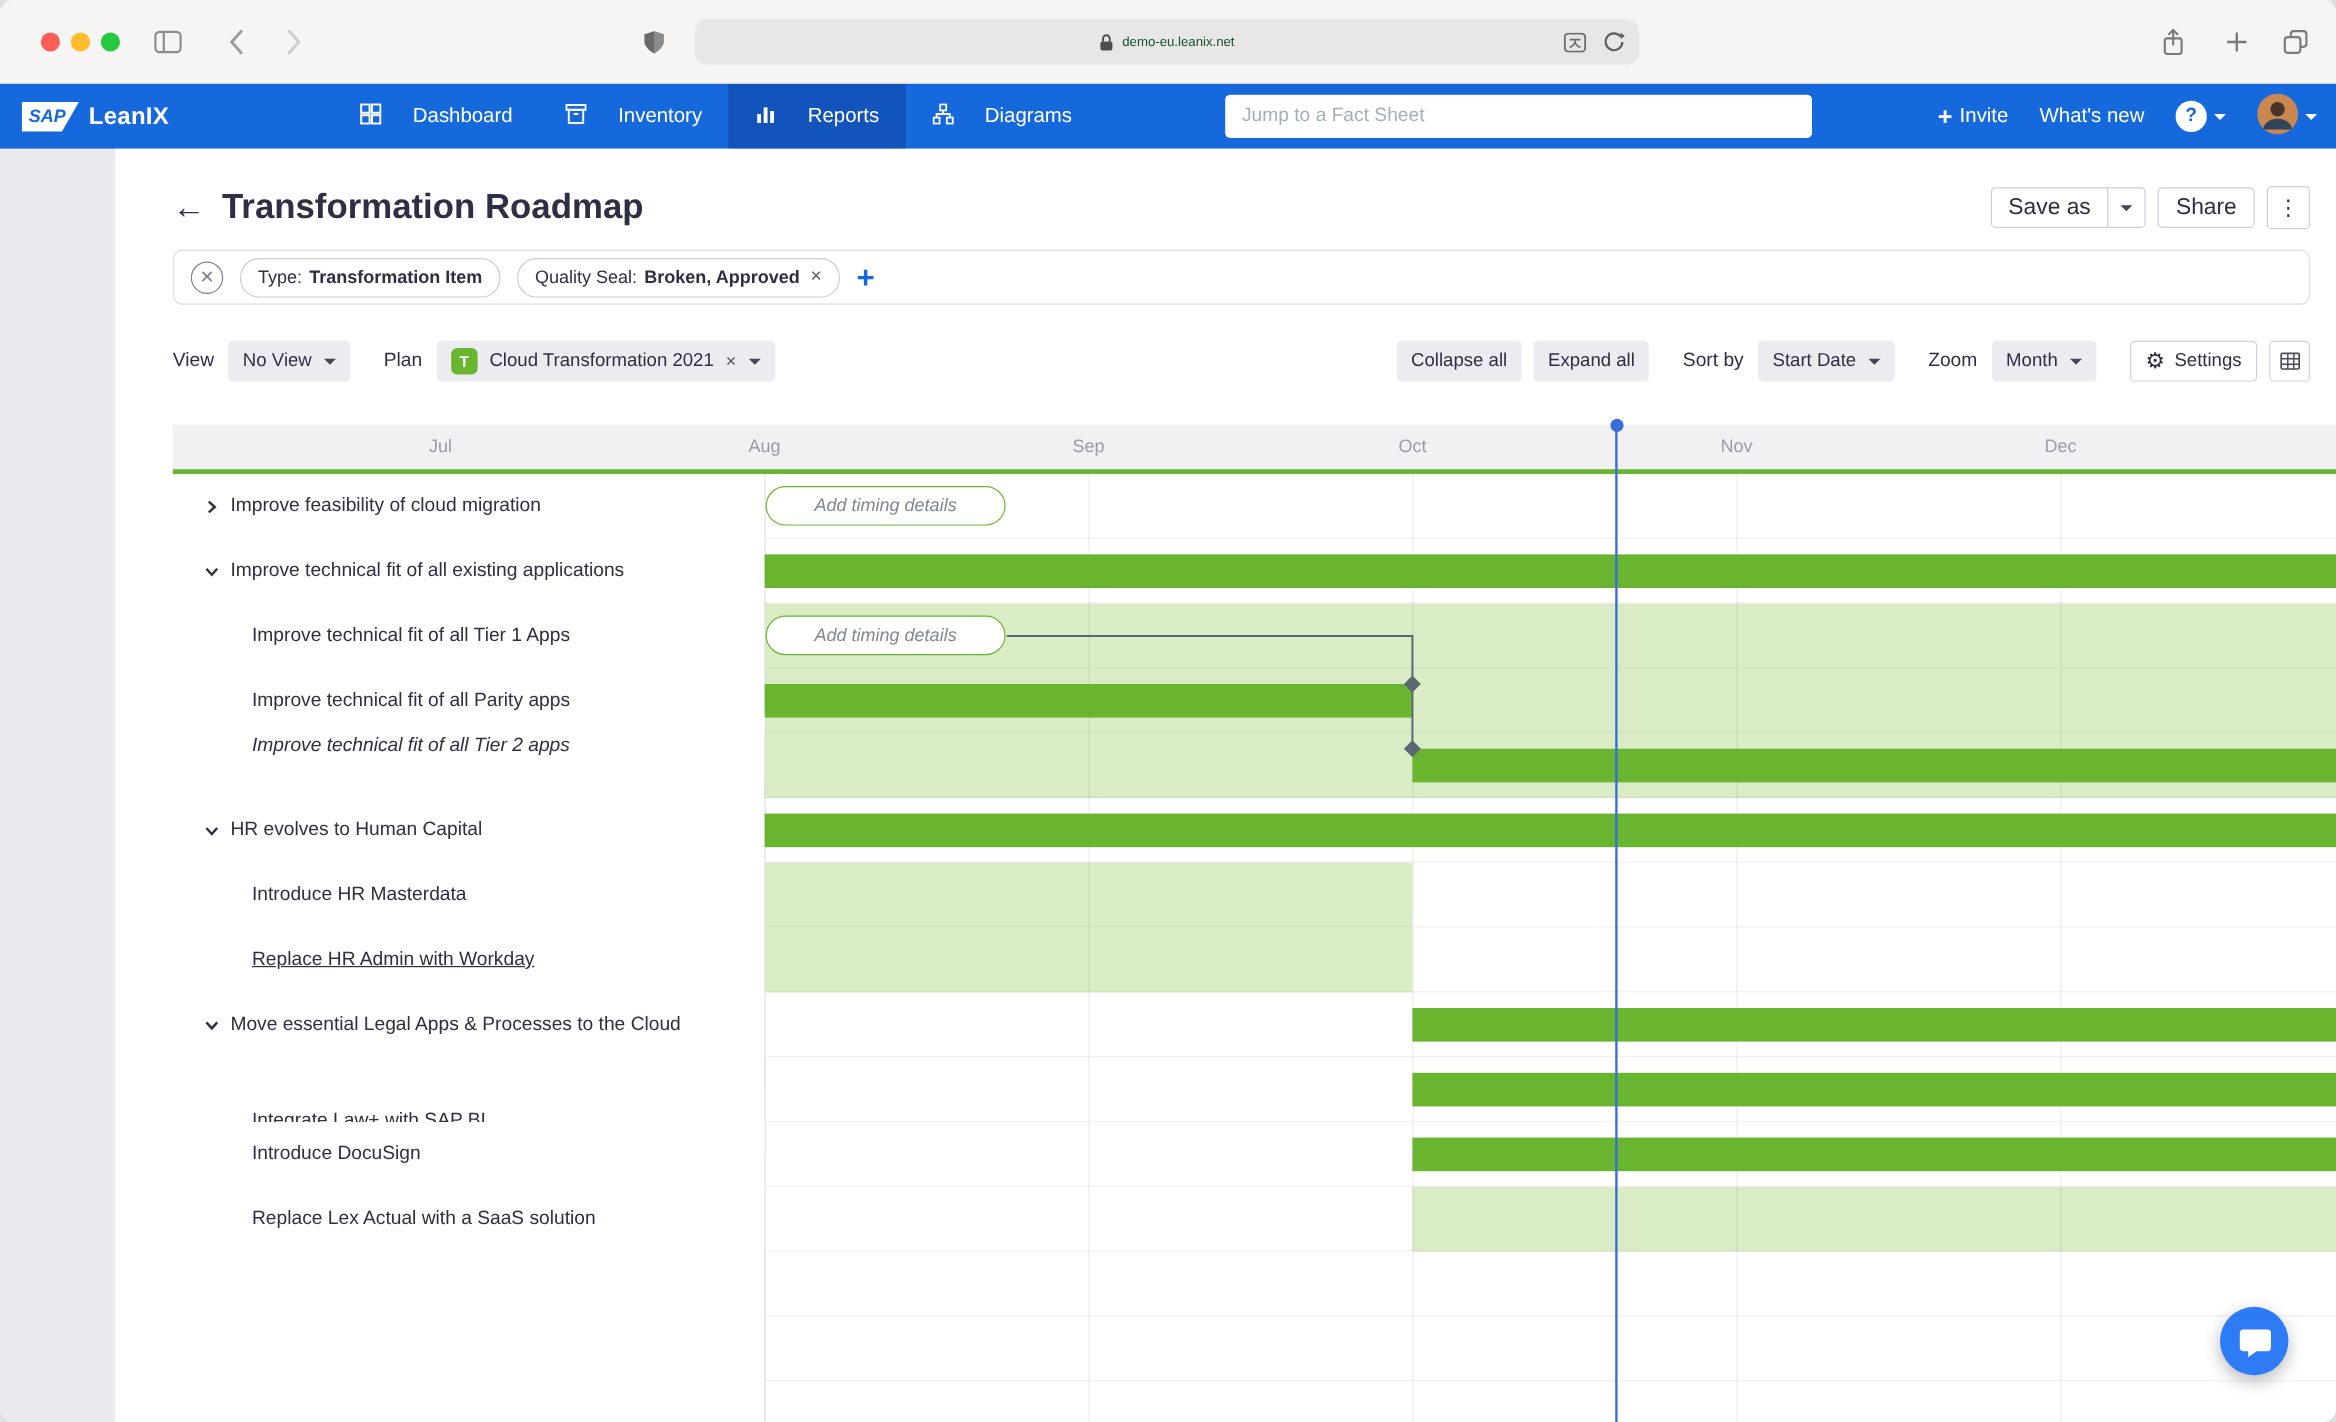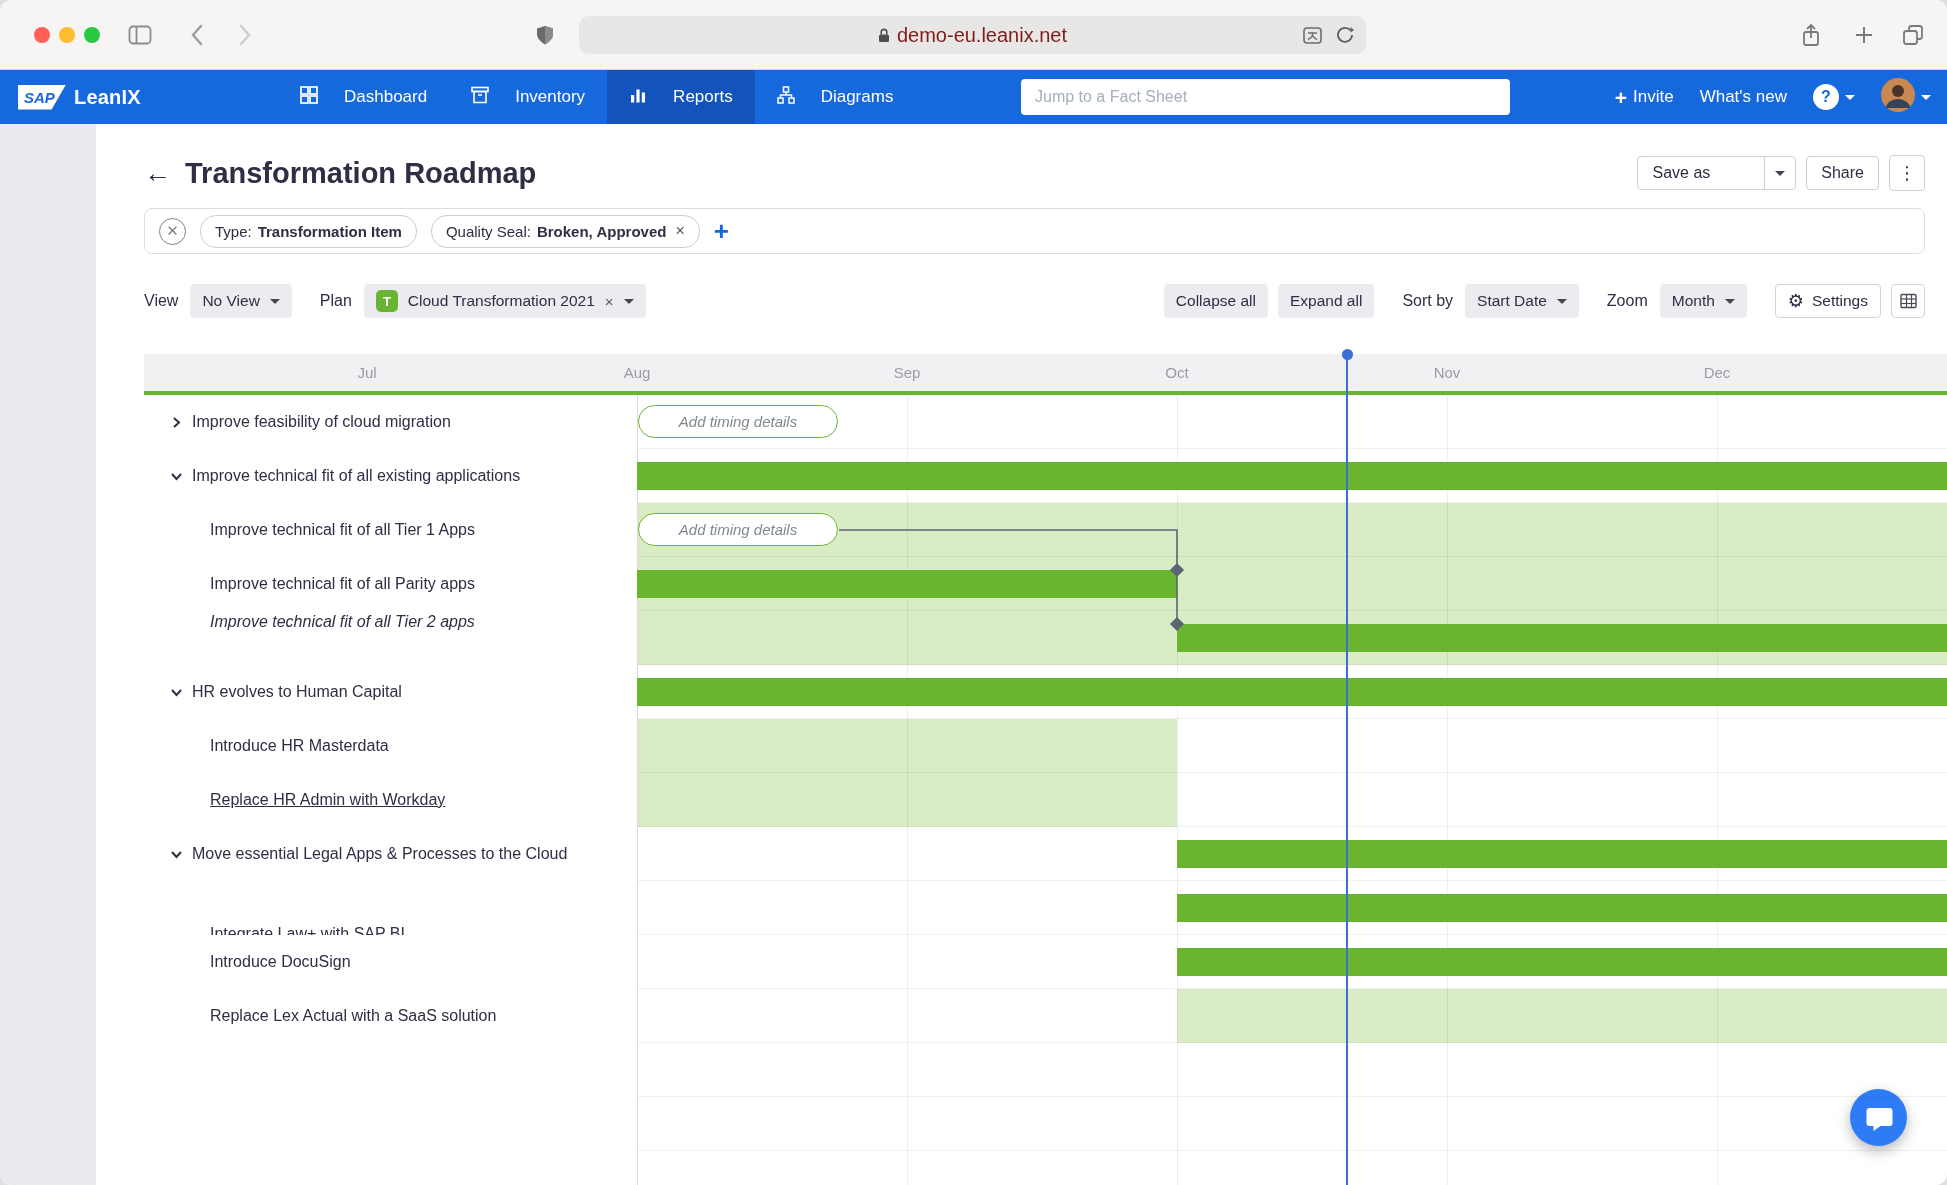--- a/index.html
+++ b/index.html
@@ -5,21 +5,21 @@
   html,body{margin:0;padding:0;background:#dfdfe3;}
   .window{position:relative;width:1947px;height:1185px;border-radius:12px;overflow:hidden;
     font-family:"Liberation Sans",sans-serif;background:#fff;}
 
   
   .chrome{position:relative;height:70px;background:#f7f5f4;border-bottom:1px solid #d8d6d5;box-sizing:border-box;}
   .tl{position:absolute;top:27px;width:16px;height:16px;border-radius:50%;}
   .tl.red{left:34px;background:#ff5f57;} .tl.yellow{left:59px;background:#febc2e;} .tl.green{left:84px;background:#28c840;}
   .chrome-ic{position:absolute;display:flex;align-items:center;justify-content:center;color:#8c8c8c;}
   .urlbar{position:absolute;left:579px;top:16px;width:787px;height:38px;background:#e9e7e5;border-radius:10px;
-    display:flex;align-items:center;justify-content:center;gap:7px;font-size:20px;color:#7f1d1d;}
+    display:flex;align-items:center;justify-content:center;gap:7px;font-size:11px;color:#14532d;}
   .urlbar .right-ics{position:absolute;right:12px;top:0;height:38px;display:flex;align-items:center;gap:14px;}
   .chrome svg{display:block;}
 
   
   .nav{position:relative;height:54px;background:#1668dd;color:#fff;}
   .brand{position:absolute;left:18px;top:0;height:54px;display:flex;align-items:center;gap:8px;}
   .sap-shape{width:48px;height:25px;background:#fff;clip-path:polygon(0 0,100% 0,70% 100%,0 100%);
     color:#1668dd;font-weight:700;font-style:italic;font-size:15px;display:flex;align-items:center;padding-left:6px;box-sizing:border-box;}
   .brand-name{font-size:20px;font-weight:700;letter-spacing:.2px;}
   .menu{position:absolute;left:278px;top:0;height:54px;display:flex;}
@@ -39,22 +39,22 @@
   .avatar-wrap{display:flex;align-items:center;gap:6px;}
 
   
   .content{position:relative;height:1061px;background:#e9e9ee;}
   .panel{margin-left:96px;height:100%;background:#fff;box-sizing:border-box;overflow:hidden;}
 
   .title-row{display:flex;align-items:center;gap:14px;margin:26px 22px 0 48px;height:46px;}
   .back{font-size:27px;color:#2e2e45;line-height:1;cursor:pointer;}
   .page-title{font-size:29px;font-weight:700;color:#2e2e45;margin:0;}
   .actions{margin-left:auto;display:flex;align-items:center;gap:10px;}
-  .btn{height:34px;border:1px solid #cfcfd7;border-radius:4px;background:#fff;font-size:16px;color:#2e2e45;
-    display:flex;align-items:center;padding:0 14px;box-sizing:border-box;cursor:pointer;gap:40px;}
+  .btn{height:34px;border:1px solid #cfcfd7;border-radius:4px;background:#fff;font-size:19px;color:#2e2e45;
+    display:flex;align-items:center;padding:0 14px;box-sizing:border-box;cursor:pointer;}
   .split{display:flex;padding:0;}
   .split .seg1{display:flex;align-items:center;padding:0 14px;height:100%;}
   .split .seg2{display:flex;align-items:center;padding:0 10px;height:100%;border-left:1px solid #cfcfd7;}
   .kebab{width:34px;height:34px;border:1px solid #cfcfd7;border-radius:4px;background:#fff;color:#2e2e45;
     font-size:18px;display:flex;align-items:center;justify-content:center;cursor:pointer;}
 
   .filter-bar{margin:12px 22px 0 48px;height:46px;border:1px solid #dcdce2;border-radius:8px;background:#fff;
     display:flex;align-items:center;gap:14px;padding:0 14px;box-sizing:border-box;}
   .clear-filters{width:27px;height:27px;border-radius:50%;border:1.5px solid #80808c;color:#80808c;
     display:flex;align-items:center;justify-content:center;font-size:15px;box-sizing:border-box;cursor:pointer;}

